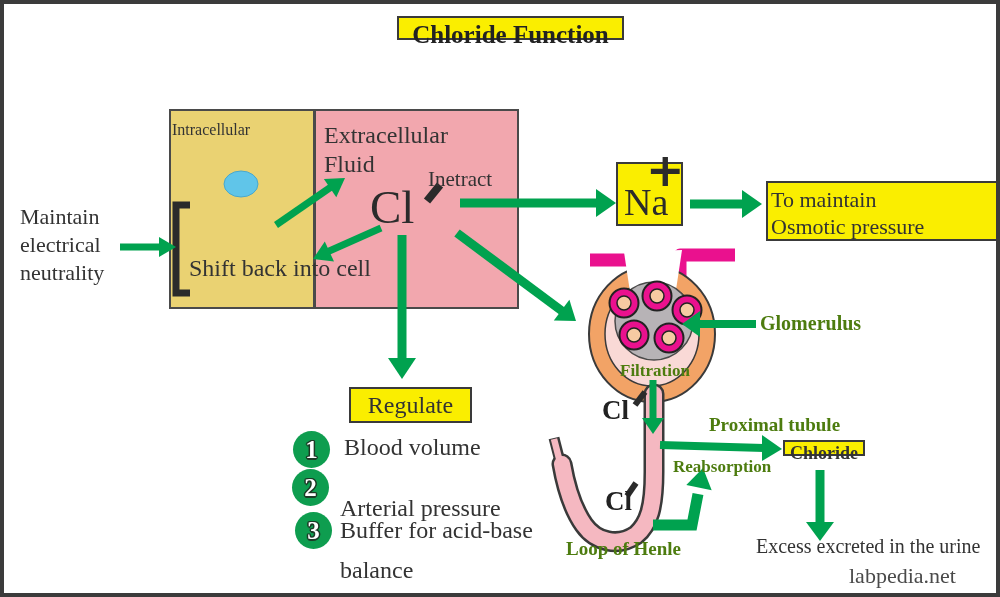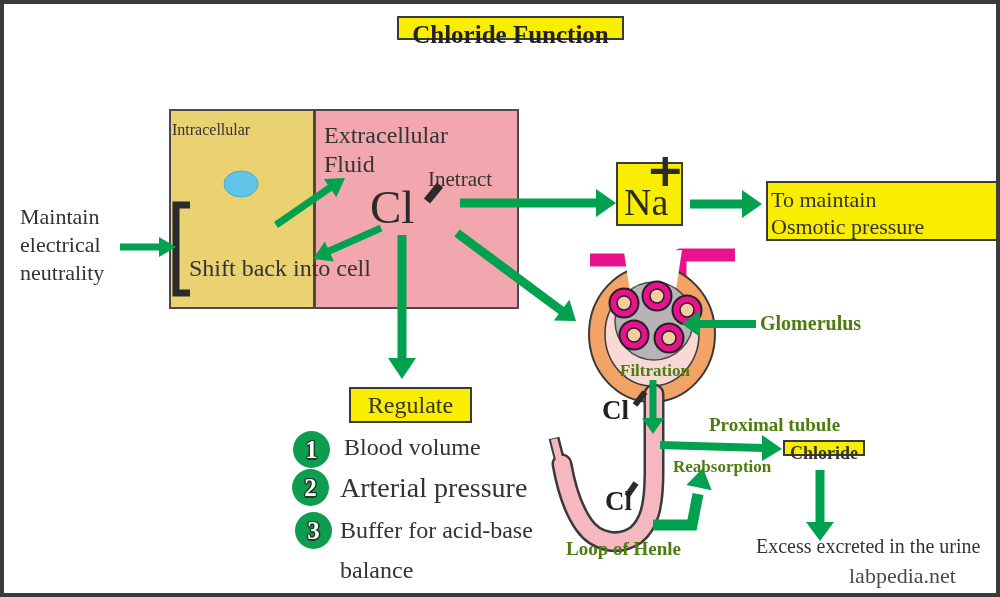--- a/index.html
+++ b/index.html
@@ -162,21 +162,21 @@
     <div>To maintain</div>
     <div>Osmotic pressure</div>
   </div>
 
   <div class="ybox" style="left:345px;top:383px;width:123px;height:36px;font-size:24px;line-height:32px;">
     <span>Regulate</span>
   </div>
   <div class="numcircle" style="left:289px;top:427px;">1</div>
   <div class="txt" style="left:340px;top:430px;font-size:24px;">Blood volume</div>
   <div class="numcircle" style="left:288px;top:465px;">2</div>
-  <div class="txt" style="left:336px;top:468px;font-size:28px;">Arterial pressure</div>
+  <div class="txt" style="left:336px;top:491px;font-size:24px;">Arterial pressure</div>
   <div class="numcircle" style="left:291px;top:508px;">3</div>
   <div class="txt" style="left:336px;top:506px;font-size:24px;line-height:40px;width:220px;white-space:normal;">Buffer for acid-base balance</div>
 
   <div class="txt boldlbl" style="left:756px;top:308px;font-size:20px;">Glomerulus</div>
   <div class="txt boldlbl" style="left:616px;top:357px;font-size:17px;">Filtration</div>
   <div class="txt boldlbl" style="left:598px;top:391px;font-size:27px;color:#222;">Cl</div>
   <div class="txt boldlbl" style="left:661px;top:410px;font-size:19px;margin-left:44px;">Proximal tubule</div>
   <div class="txt boldlbl" style="left:669px;top:453px;font-size:17px;">Reabsorption</div>
   <div class="txt boldlbl" style="left:601px;top:482px;font-size:27px;color:#222;">Cl</div>
   <div class="txt boldlbl" style="left:562px;top:534px;font-size:19px;">Loop of Henle</div>

